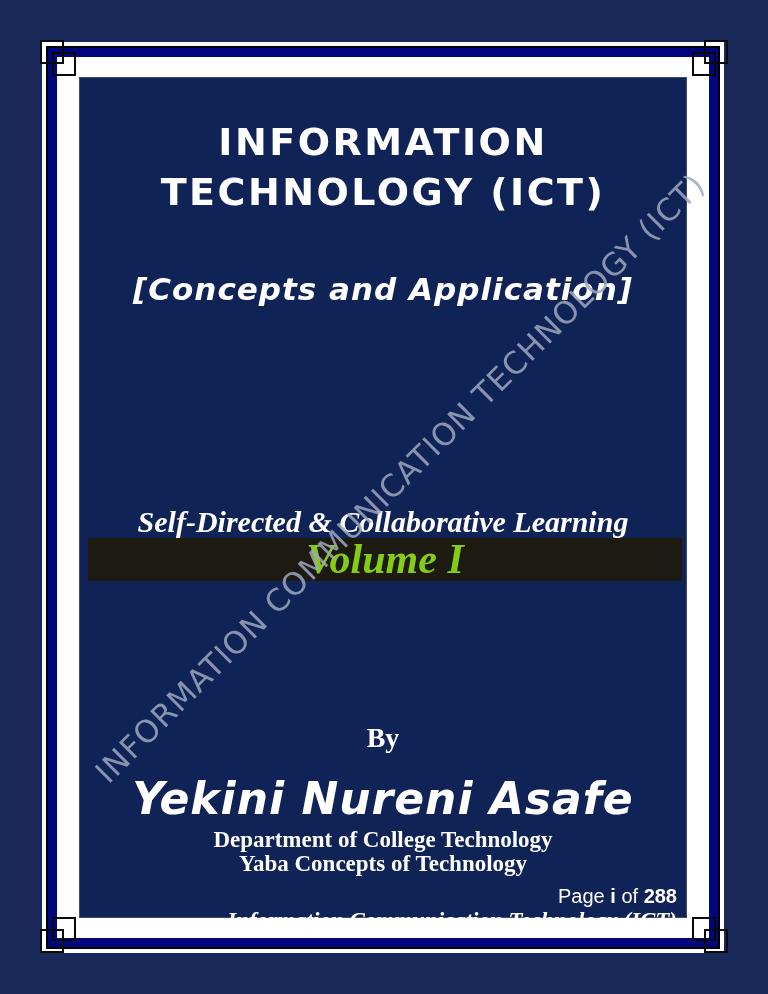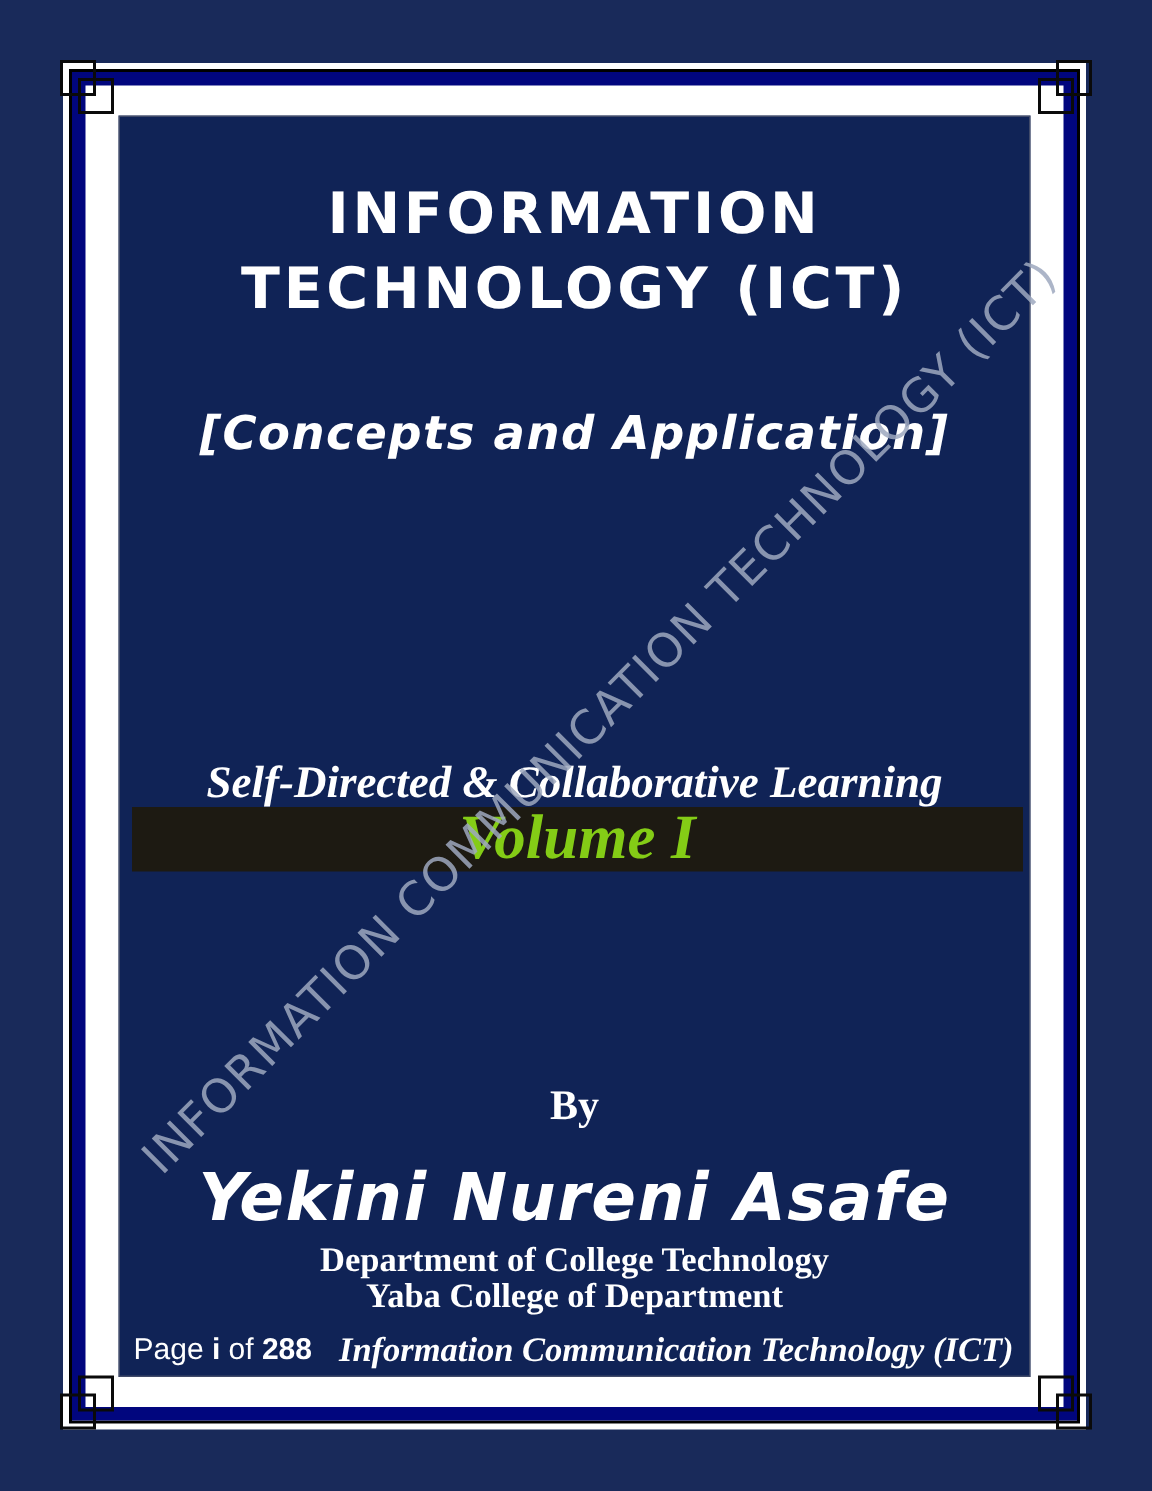--- a/index.html
+++ b/index.html
@@ -48,21 +48,21 @@
   .by       { top:643px; font-family:"Liberation Serif", serif; font-weight:bold;
               font-size:28px; line-height:34px; }
   .author   { top:695px; font-family:"DejaVu Sans", sans-serif; font-weight:700;
               font-style:italic; font-size:44px; line-height:52px; letter-spacing:1px;text-align:center; }
   .dept     { top:749px; font-family:"Liberation Serif", serif; font-weight:bold;
               font-size:23px; line-height:26px; }
   .college  { top:773px; font-family:"Liberation Serif", serif; font-weight:bold;
               font-size:23px; line-height:26px; }
 
   .footer   { position:absolute; left:9px; right:9px; top:807px; height:30px;
-              display:flex; align-items:center; color:#ffffff; }
+              display:flex; align-items:flex-end; color:#ffffff;flex-direction:column; }
   .page-info { font-family:"Liberation Sans", sans-serif; font-size:20px;
                white-space:pre; }
   .page-info b { font-weight:bold; }
   .book-title { margin-left:18px; font-family:"Liberation Serif", serif;
                 font-weight:bold; font-style:italic; font-size:23px; }
 </style>
 </head>
 <body>
 
 <div class="frame">
@@ -83,21 +83,21 @@
           <div class="volume-bar">
             <div class="volume">Volume I</div>
           </div>
 
           <div class="block by">By</div>
 
           <div class="block author">Yekini Nureni Asafe</div>
 
           <div class="block dept">Department of College Technology</div>
 
-          <div class="block college">Yaba College of Department</div>
+          <div class="block college">Yaba Concepts of Technology</div>
 
           <div class="footer">
             <span class="page-info"><span>Page </span><b>i</b><span> of </span><b>288</b></span>
             <span class="book-title">Information Communication Technology (ICT)</span>
           </div>
 
         </div>
       </div>
     </div>
   </div>

